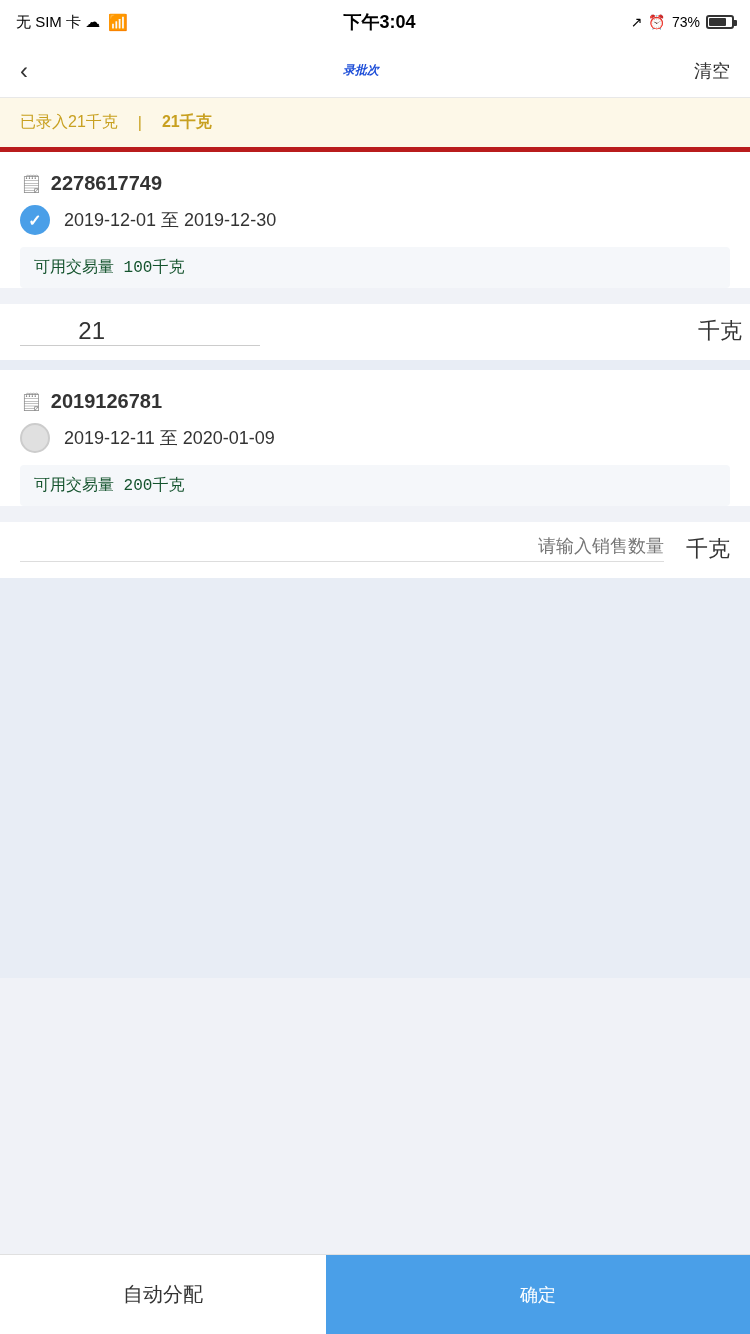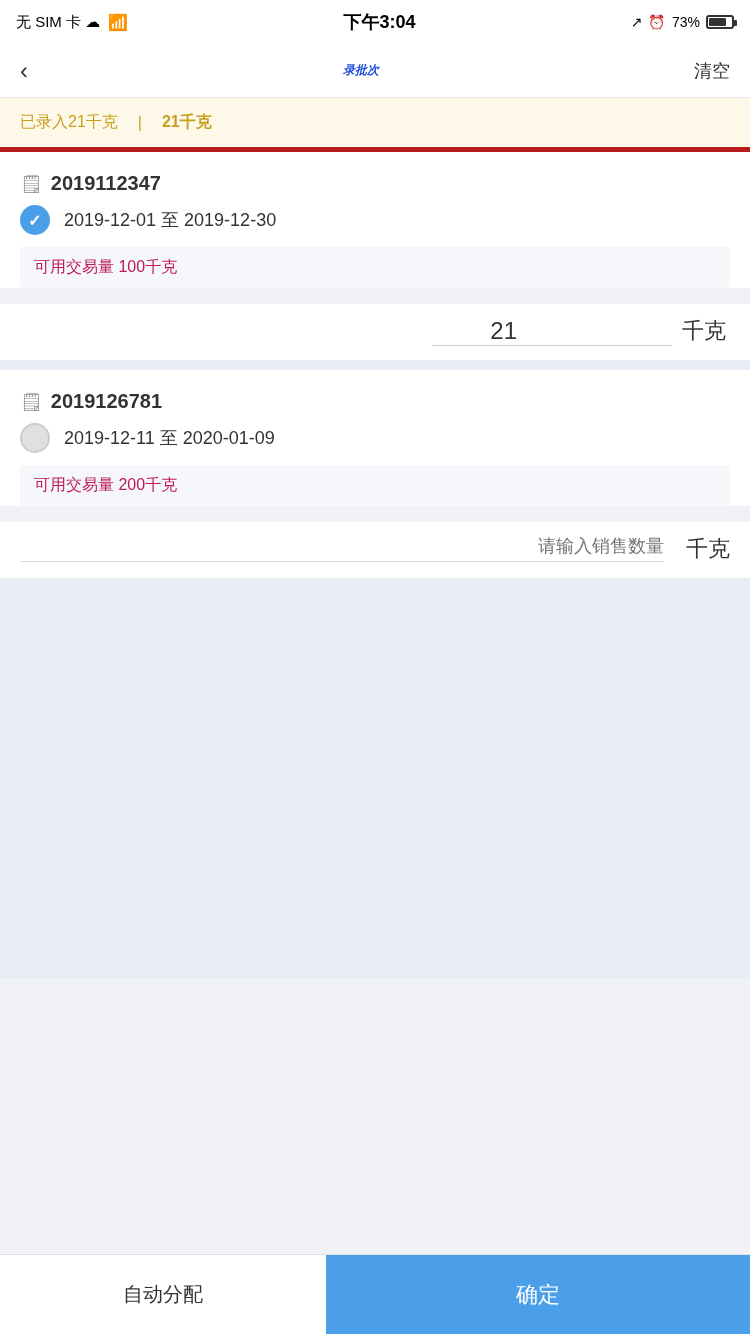--- a/index.html
+++ b/index.html
@@ -112,31 +112,32 @@
       border: 2px solid #ccc;
     }
     .radio-check { color: #fff; font-size: 16px; font-weight: 700; }
     .batch-date { font-size: 18px; color: #333; }
 
     .available-box {
       background: #f5f7fa;
       border-radius: 4px;
       padding: 10px 14px;
       font-size: 16px;
-      color: #be185d;
+      color: #14532d;
       margin-bottom: 16px;
+      font-family: Liberation Mono, monospace;
     }
 
     
     .qty-row {
       display: flex;
       align-items: center;
-      justify-content: flex-end;
+      justify-content: space-between;
       gap: 10px;
-      padding: 12px 24px 14px 20px;
+      padding: 12px 8px 14px 20px;
       background: #fff;
     }
     .qty-input {
       text-align: right;
       font-size: 24px;
       font-weight: 500;
       color: #333;
       border: none;
       outline: none;
       width: 100px;
@@ -199,21 +200,21 @@
       background: #fff;
       cursor: pointer;
       border: none;
       outline: none;
     }
     .btn-confirm {
       flex: 1.3;
       display: flex;
       align-items: center;
       justify-content: center;
-      font-size: 22px;
+      font-size: 18px;
       color: #fff;
       background: #4a9fe8;
       cursor: pointer;
       border: none;
       outline: none;
     }
   </style>
 </head>
 <body>
 
@@ -241,21 +242,21 @@
 
 <div class="info-banner">
   <span class="label">已录入21千克</span>
   <span class="divider">|</span>
   <span class="value">21千克</span>
 </div>
 
 <div class="card">
   <div class="batch-header">
     <span class="batch-icon">🗒</span>
-    <span class="batch-id">2019112347</span>
+    <span class="batch-id">2278617749</span>
   </div>
   <div class="batch-row">
     <div class="radio-circle selected">
       <span class="radio-check">✓</span>
     </div>
     <span class="batch-date">2019-12-01 至 2019-12-30</span>
   </div>
   <div class="available-box">可用交易量 100千克</div>
 </div>
 

